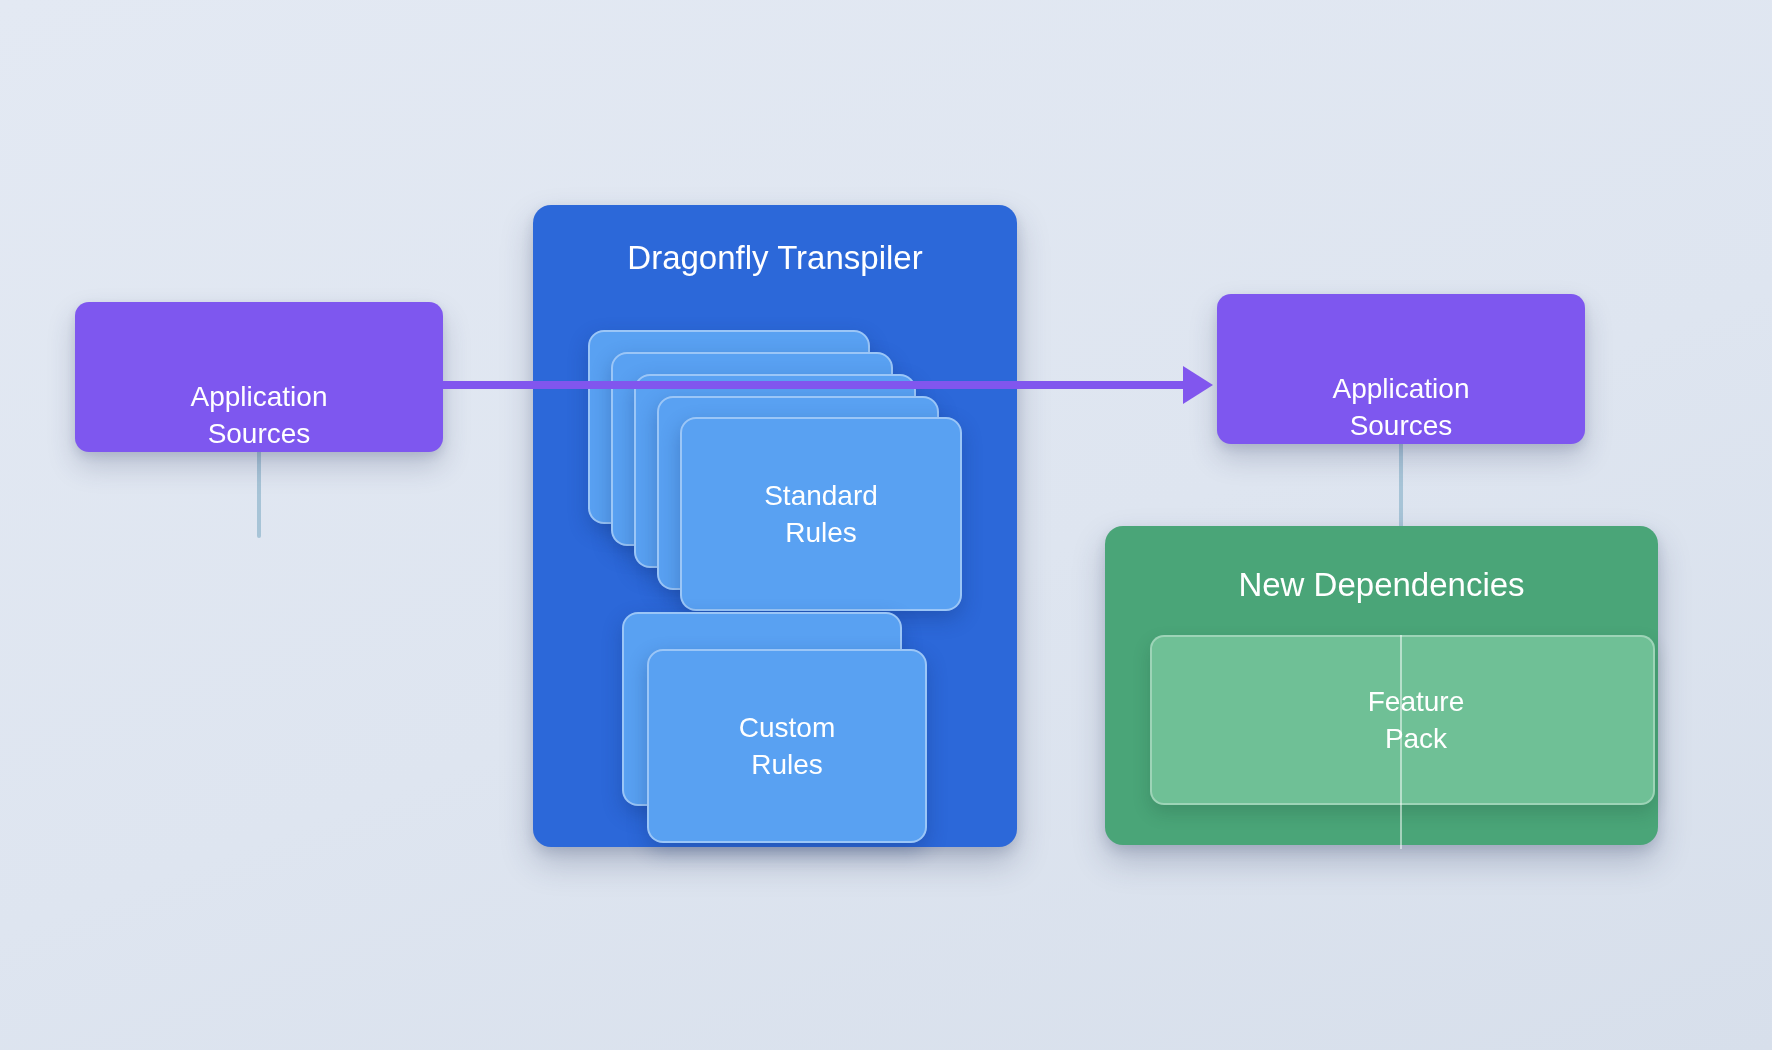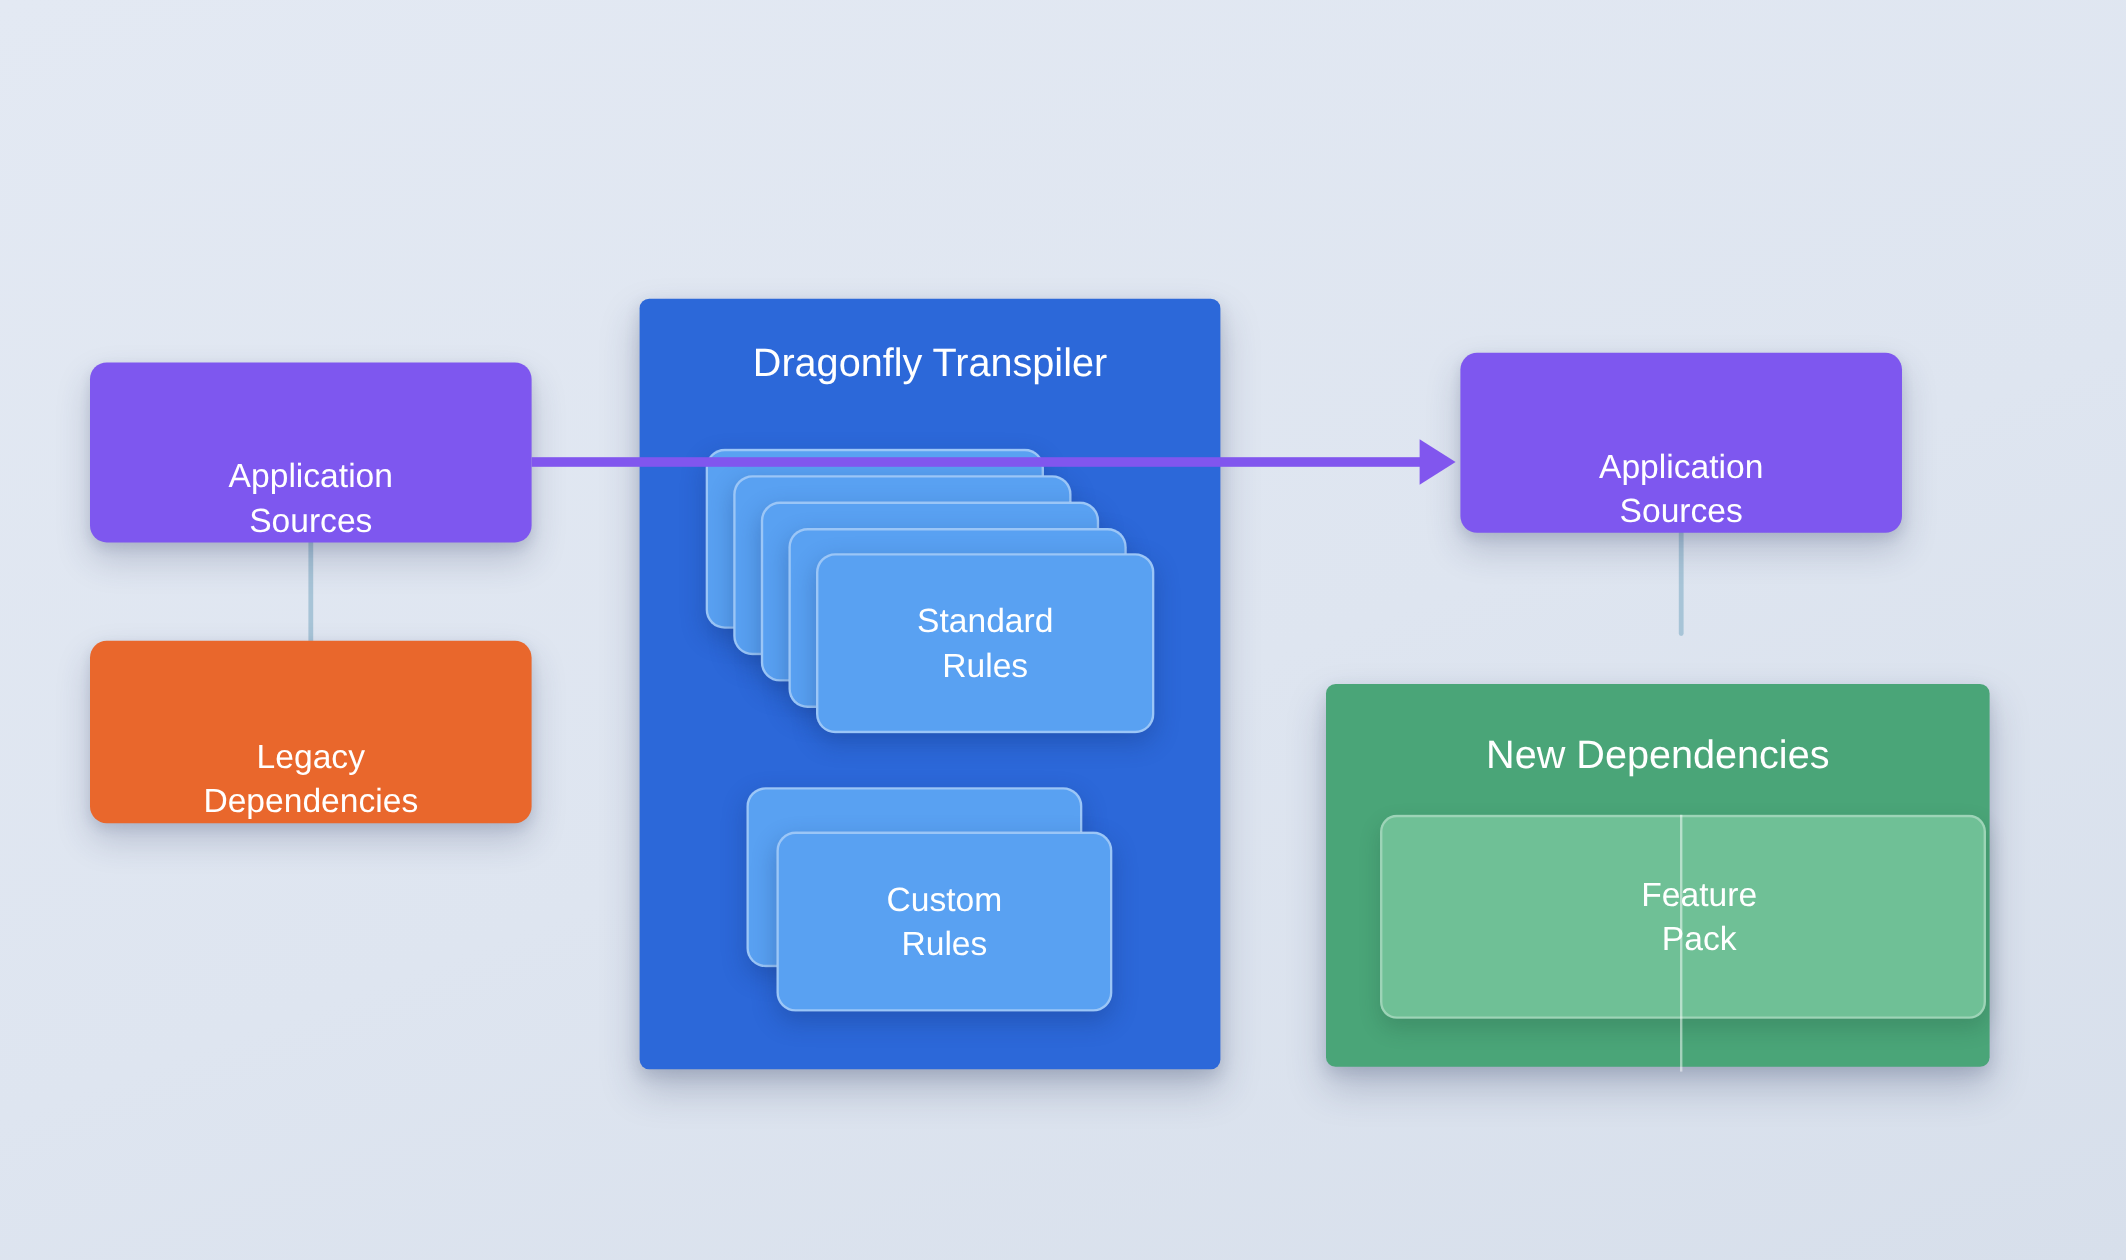--- a/index.html
+++ b/index.html
@@ -26,37 +26,36 @@
   #node-orange{left:75px;top:534px;width:368px;height:152px;background:var(--orange);}
   #node-right-app{left:1217px;top:294px;width:368px;height:150px;}
 
   .connector{
     position:absolute;width:4px;background:var(--connector);z-index:1;border-radius:2px;
   }
   #connector-left{left:257px;top:450px;height:88px;}
   #connector-right{left:1399px;top:442px;height:88px;}
 
   .panel{
-    position:absolute;border-radius:8px;z-index:2;
+    position:absolute;border-radius:18px;z-index:2;
     box-shadow:0 16px 32px rgba(45,55,95,0.25), 0 5px 12px rgba(45,55,95,0.14);
-    margin-top:44px;
   }
   #panel-transpiler{left:533px;top:205px;width:484px;height:642px;background:var(--panel_blue);}
   #panel-newdeps{left:1105px;top:526px;width:553px;height:319px;background:var(--green);}
 
   .panel-title{
     position:absolute;left:0;width:100%;
     text-align:center;font-size:33px;line-height:42px;font-weight:500;color:var(--text);
   }
   #title-transpiler{top:32px;}
   #title-newdeps{top:38px;}
 
   .card{
     position:absolute;
-    width:282px;height:150px;border-radius:16px;
+    width:282px;height:194px;border-radius:16px;
     background:var(--card_blue);
     border:2px solid rgba(255,255,255,0.40);
     box-sizing:border-box;
     box-shadow:0 8px 20px rgba(15,45,110,0.30);
     display:flex;align-items:center;justify-content:center;
     text-align:center;font-size:28px;line-height:37px;font-weight:500;
     white-space:pre-line;color:var(--text);
     z-index:3;
   }
   
@@ -105,24 +104,20 @@
 
 <div class="canvas">
 
   <div class="connector" id="connector-left"></div>
   <div class="connector" id="connector-right"></div>
 
   <div class="node node-purple" id="node-left-app">
     <span>Application
 Sources</span>
   </div>
-  <div class="node" id="node-orange">
-    <span>Legacy
-Dependencies</span>
-  </div>
 
   <div class="panel" id="panel-transpiler">
     <div class="panel-title" id="title-transpiler">Dragonfly Transpiler</div>
 
     <div class="card" id="card-s1"></div>
     <div class="card" id="card-s2"></div>
     <div class="card" id="card-s3"></div>
     <div class="card" id="card-s4"></div>
     <div class="card" id="card-s5">
       <span>Standard

